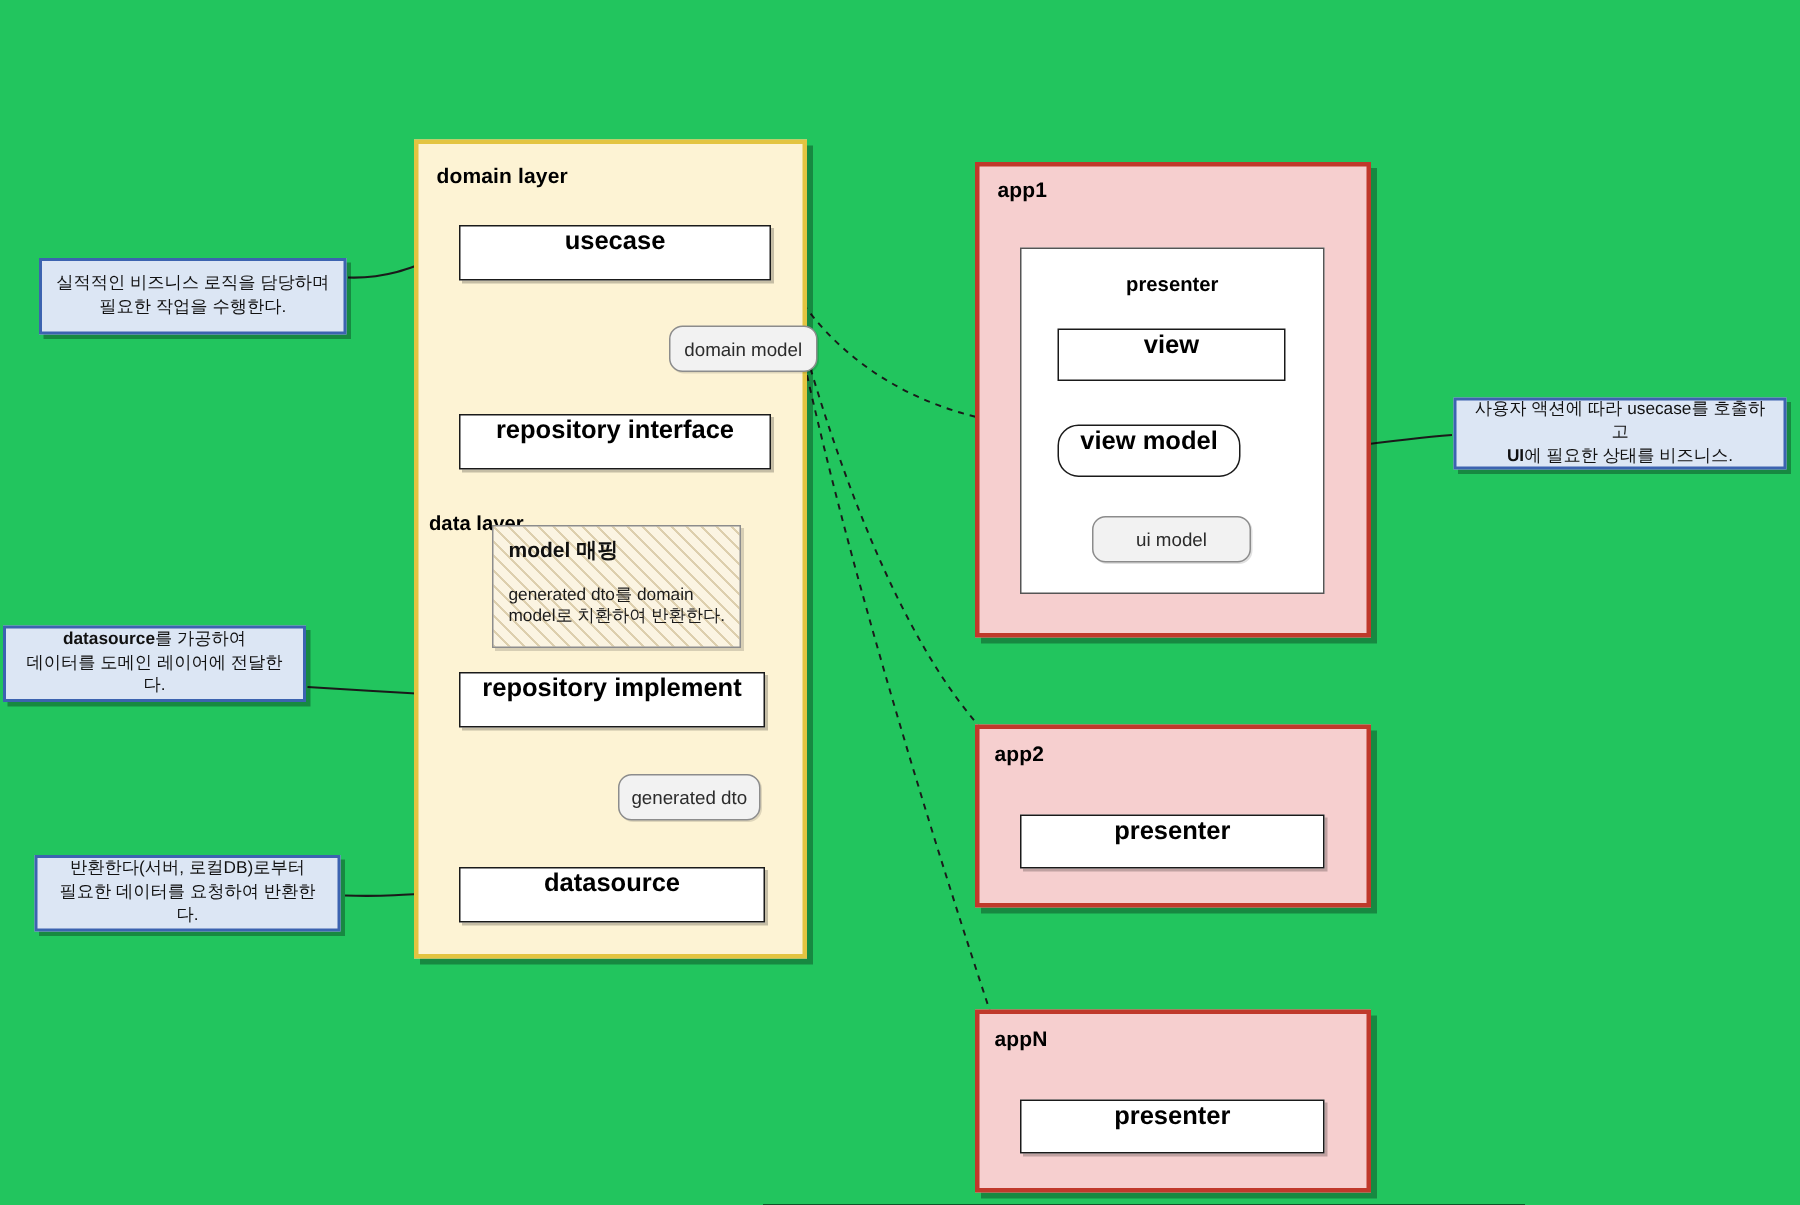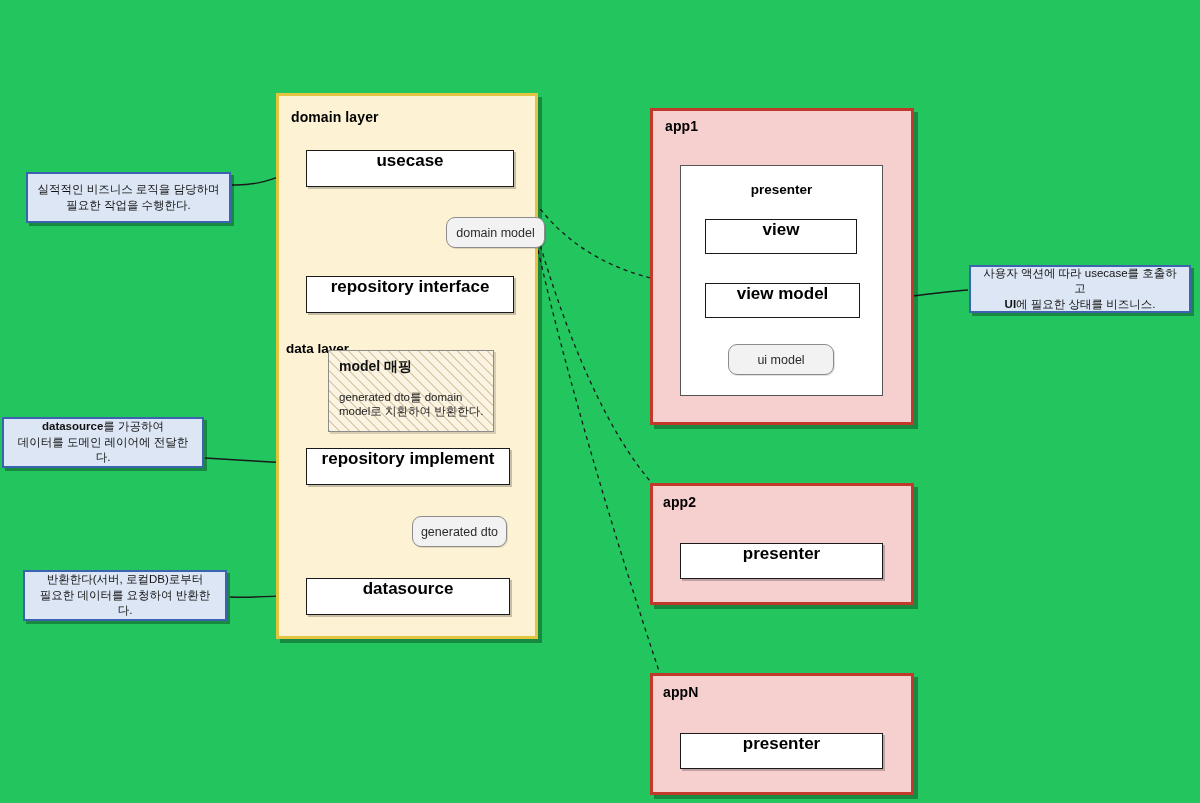--- a/index.html
+++ b/index.html
@@ -234,21 +234,21 @@
   <div class="panel-title" style="left:665px; top:118px;">app1</div>
 
   <div class="presenter-group" style="left:680px; top:165px; width:203px; height:231px;">
     <div class="presenter-title" style="top:16px;">presenter</div>
   </div>
 
   <div class="node node-plain" style="left:705px; top:219px; width:152px; height:35px;">
     <span>view</span>
   </div>
 
-  <div class="node node-plain" style="left:705px; top:283px; width:155px; height:35px;">
+  <div class="node node-plain" style="left:705px; top:283px; width:122px; height:35px;border-radius:14px;">
     <span>view model</span>
   </div>
 
   <div class="chip" style="left:728px; top:344px; width:106px; height:31px;">
     <span>ui model</span>
   </div>
 
   <div class="panel panel-app" style="left:650px; top:483px; width:264px; height:122px;"></div>
   <div class="panel-title" style="left:663px; top:494px;">app2</div>
   <div class="node" style="left:680px; top:543px; width:203px; height:36px;">

